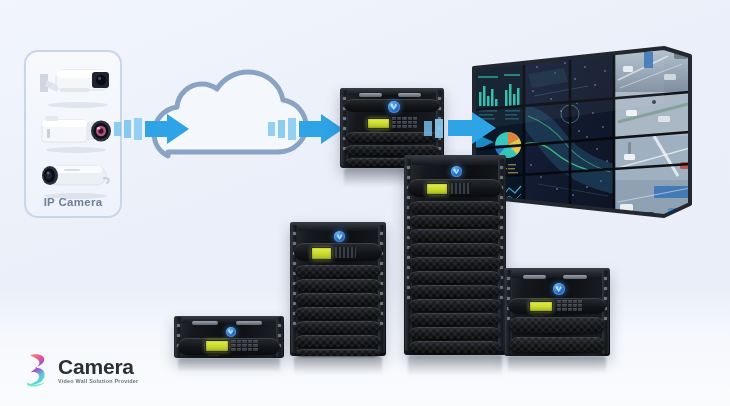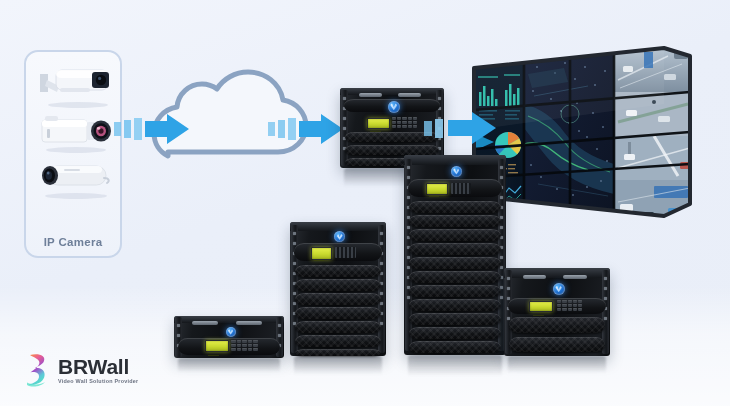--- a/index.html
+++ b/index.html
@@ -16,21 +16,21 @@
   }
   
   .floor{
     position:absolute;left:0;right:0;bottom:0;height:120px;
     background:linear-gradient(180deg,rgba(255,255,255,0) 0%,rgba(255,255,255,.55) 40%,rgba(255,255,255,.8) 100%);
     pointer-events:none;
   }
 
   
   .cam-panel{
-    position:absolute;left:24px;top:50px;width:98px;height:208px;
+    position:absolute;left:24px;top:50px;width:98px;height:168px;
     border:2px solid #c9d6ea;border-radius:14px;
     background:linear-gradient(180deg,#f7f9fd 0%,#eef2fa 100%);
     box-sizing:border-box;
   }
   .cam-label{
     position:absolute;left:0;right:0;bottom:8px;text-align:center;
     font-size:11.5px;font-weight:bold;color:#6e7f99;letter-spacing:.3px;
   }
   .cam{position:absolute;left:8px;width:82px;}
   .cam1{top:10px;height:46px;}
@@ -623,18 +623,18 @@
           <stop offset="0.22" stop-color="#ec5f8f"></stop>
           <stop offset="0.52" stop-color="#a04ec8"></stop>
           <stop offset="0.80" stop-color="#5ec8d8"></stop>
           <stop offset="1" stop-color="#54e0c7"></stop>
         </linearGradient>
       </defs>
       <path d="M6 3 C14 1 22 3 20 9 C18.6 13 13 14.5 11 16 C15 15.5 21 17 20.6 23 C20.2 30 12 34 4 32.5 C10 31.5 15.5 28.5 15 24 C14.6 20 9.5 19.5 6.5 20.5 C10 17.5 15.5 14.5 15.4 10.5 C15.3 7 10 5.5 6 3 Z" fill="url(#lg)"></path>
       <path d="M3 30.5 C9 33.5 17 33 21 30 C17.5 34.5 8 36 3 33 Z" fill="#54e0c7" opacity=".75"></path>
     </svg>
     <div class="logo-text">
-      <div class="logo-name">BRWall</div>
+      <div class="logo-name">Camera</div>
       <div class="logo-tag">Video Wall Solution Provider</div>
     </div>
   </div>
 
 </div>
 
 </body></html>

